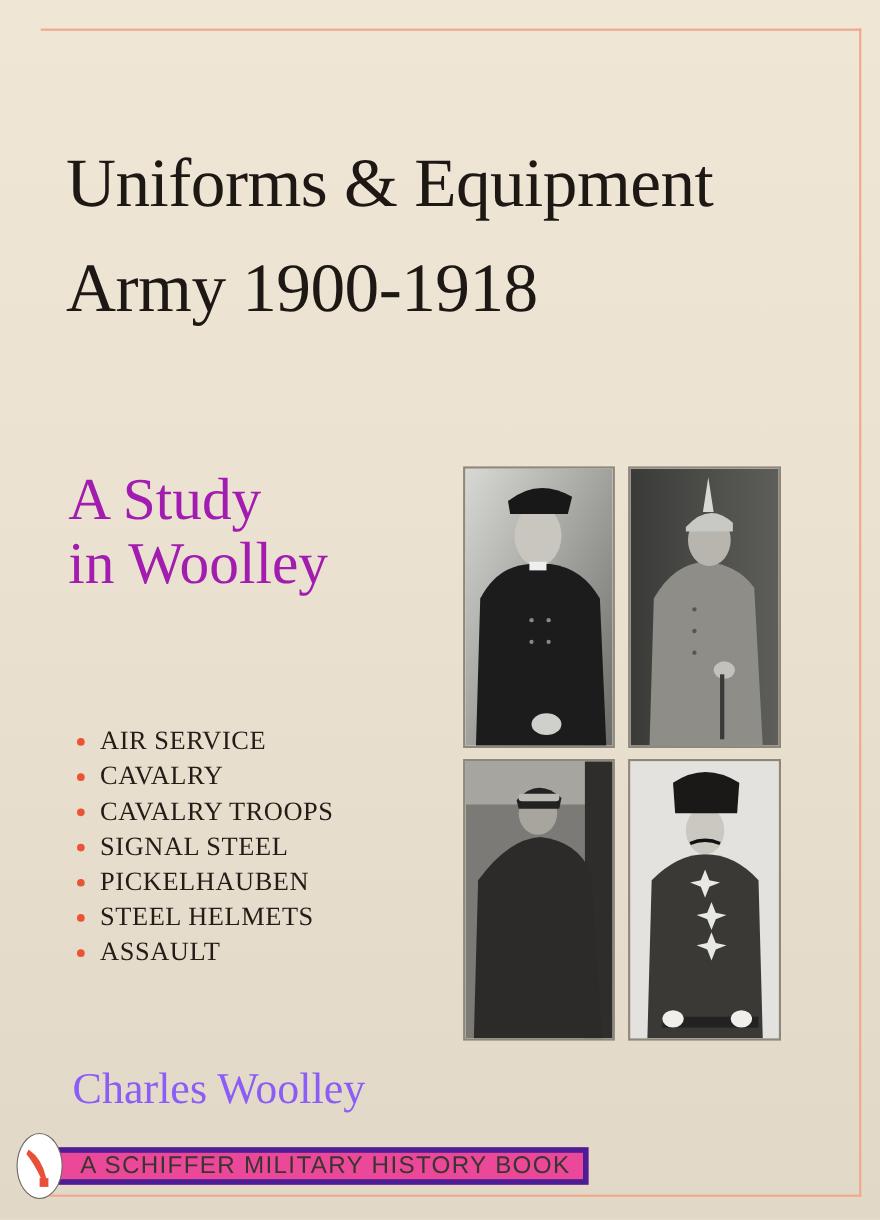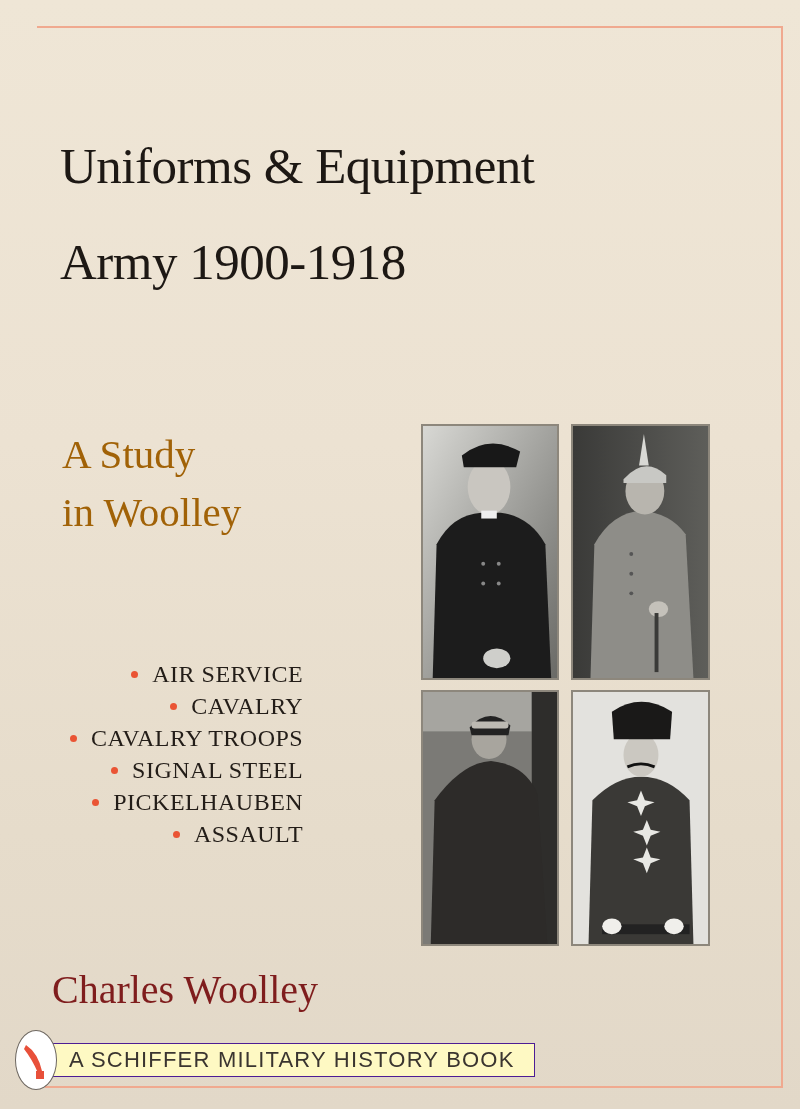--- a/index.html
+++ b/index.html
@@ -7,47 +7,47 @@
     width:800px; height:1109px; overflow:hidden; position:relative;
     background: linear-gradient(180deg, #efe6d6 0%, #ece2d2 40%, #e6dccb 75%, #e2d8c8 100%);
     font-family: "Liberation Serif", "DejaVu Serif", serif;
   }
   .frame-top { position:absolute; left:37px; top:26px; width:746px; height:2px; background:#f0a98f; }
   .frame-right { position:absolute; left:781px; top:26px; width:2px; height:1062px; background:#f0a98f; }
   .frame-bottom { position:absolute; left:45px; top:1086px; width:738px; height:2px; background:#f0a98f; }
 
   .title {
     position:absolute; left:60px; top:118px; width:720px;
-    color:#1d1814; font-size:51px; line-height:96px; letter-spacing:-0.5px;
+    color:#1d1814; font-size:63px; line-height:96px; letter-spacing:-0.5px;
     font-family: "Liberation Serif", "DejaVu Serif", serif; font-weight:normal;
   }
   .title div { white-space:nowrap; }
 
   .subtitle {
-    position:absolute; left:62px; top:425px; color:#a16207;
-    font-size:41px; line-height:58px; font-family: "Liberation Serif", "DejaVu Serif", serif;
+    position:absolute; left:62px; top:425px; color:#a21caf;
+    font-size:54px; line-height:58px; font-family: "Liberation Serif", "DejaVu Serif", serif;
   }
   .subtitle div { white-space:nowrap; }
 
   .topics { position:absolute; left:70px; top:658px; margin:0; padding:0; list-style:none; }
   .topics li {
     display:flex; align-items:center; height:32px; color:#231d18;
-    font-size:24px; letter-spacing:0.5px; font-family: "Liberation Serif", "DejaVu Serif", serif; justify-content: flex-end;
+    font-size:24px; letter-spacing:0.5px; font-family: "Liberation Serif", "DejaVu Serif", serif;
   }
   .bullet { width:7px; height:7px; border-radius:50%; background:#ea5434; margin-right:14px; flex:none; }
 
   .author {
-    position:absolute; left:52px; top:966px; font-size:40px; color:#7f1d1d;
+    position:absolute; left:66px; top:966px; font-size:40px; color:#8b5cf6;
     font-family: "Liberation Serif", "DejaVu Serif", serif; white-space:nowrap;
   }
 
   .logo-box {
     position:absolute; left:30px; top:1043px; width:505px; height:34px;
-    background:#fef9c3; border:1px solid #4c1d95; box-sizing:border-box;
-    display:flex; align-items:center; padding-left:38px;
+    background:#ec4899; border:5px solid #4c1d95; box-sizing:border-box;
+    display:flex; align-items:flex-end; padding-left:38px;
   }
   .logo-text {
     font-family: "Liberation Sans", "DejaVu Sans", sans-serif; font-size:22px;
     color:#3a3530; letter-spacing:1.2px; white-space:nowrap; font-weight:normal;
   }
   .logo-oval {
     position:absolute; left:15px; top:1030px; width:42px; height:60px;
     border:1.5px solid #6d6760; border-radius:50%; background:#ffffff; box-sizing:border-box;
     overflow:hidden;
   }
@@ -87,20 +87,24 @@
       <span class="bullet"></span>
       <span>CAVALRY TROOPS</span>
     </li>
   <li>
       <span class="bullet"></span>
       <span>SIGNAL STEEL</span>
     </li>
   <li>
       <span class="bullet"></span>
       <span>PICKELHAUBEN</span>
+    </li>
+  <li>
+      <span class="bullet"></span>
+      <span>STEEL HELMETS</span>
     </li>
   <li>
       <span class="bullet"></span>
       <span>ASSAULT</span>
     </li>
 </ul>
 
 <div class="photo" style="left:421px; top:424px; width:138px; height:256px;">
   <svg viewBox="0 0 138 256" preserveAspectRatio="none">
     <defs>

